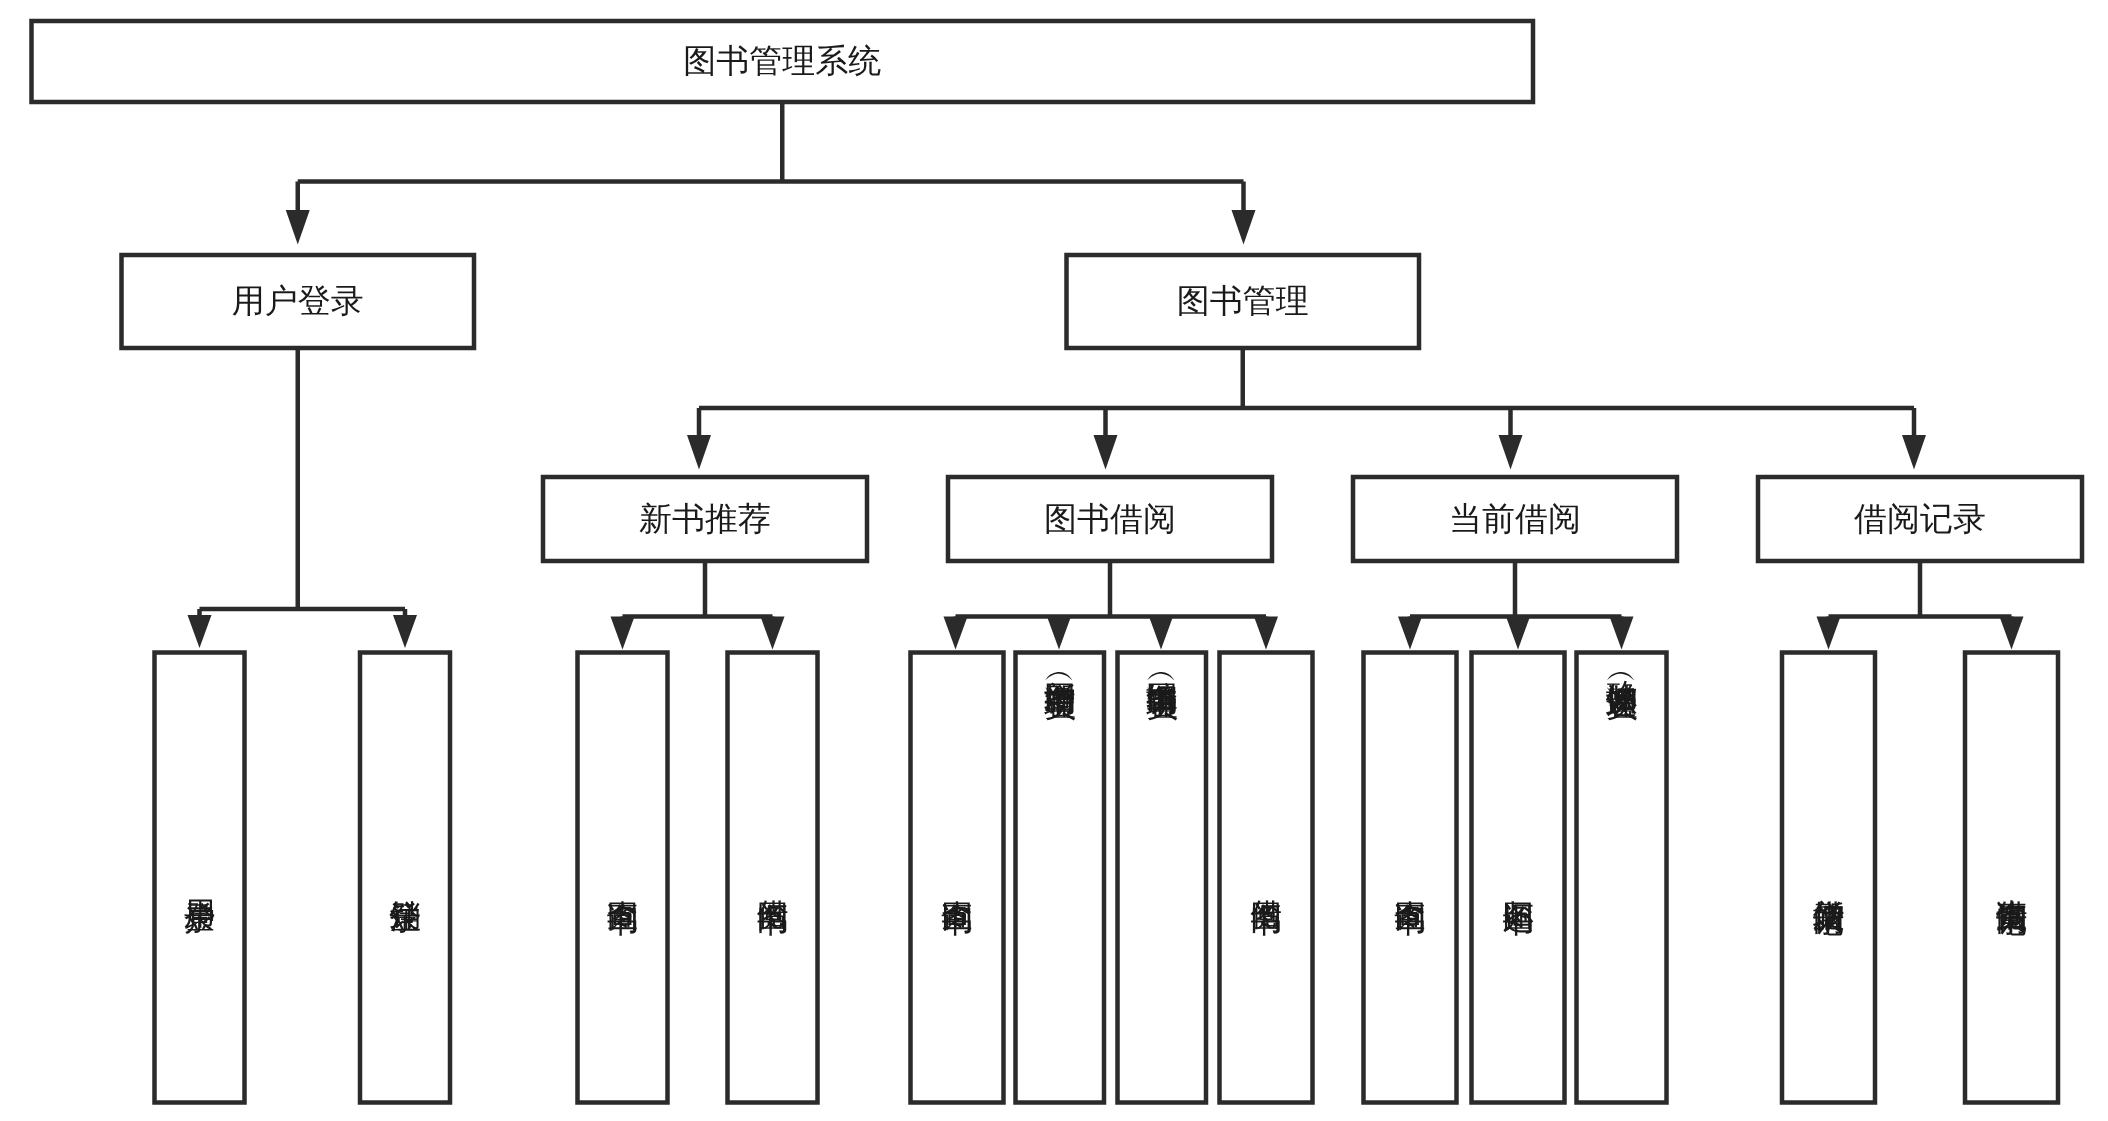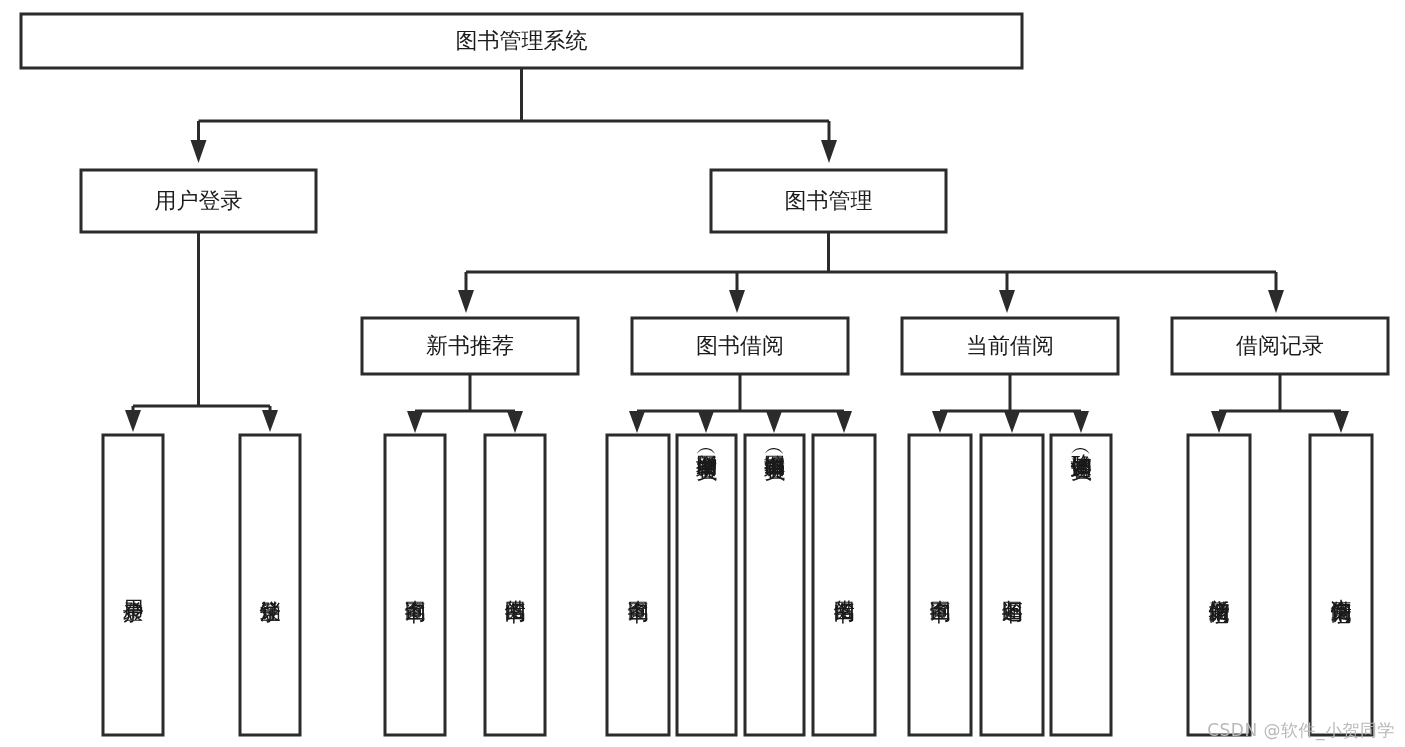--- a/index.html
+++ b/index.html
@@ -233,14 +233,13 @@
   <div class="leaf-label-wrap" style="left:1051px; top:437px; width:60px; height:300px; align-items:flex-start;">
     <span class="leaf-label">确认归还（管理员）</span>
   </div>
   <div class="leaf-label-wrap" style="left:1188px; top:435px; width:62px; height:300px;">
     <span class="leaf-label">新增借阅记录</span>
   </div>
   <div class="leaf-label-wrap" style="left:1310px; top:435px; width:62px; height:300px;">
     <span class="leaf-label">查询借阅记录</span>
   </div>
 
-  <div class="watermark">CSDN @软件_小贺同学</div>
 </div>
 
 </body></html>

